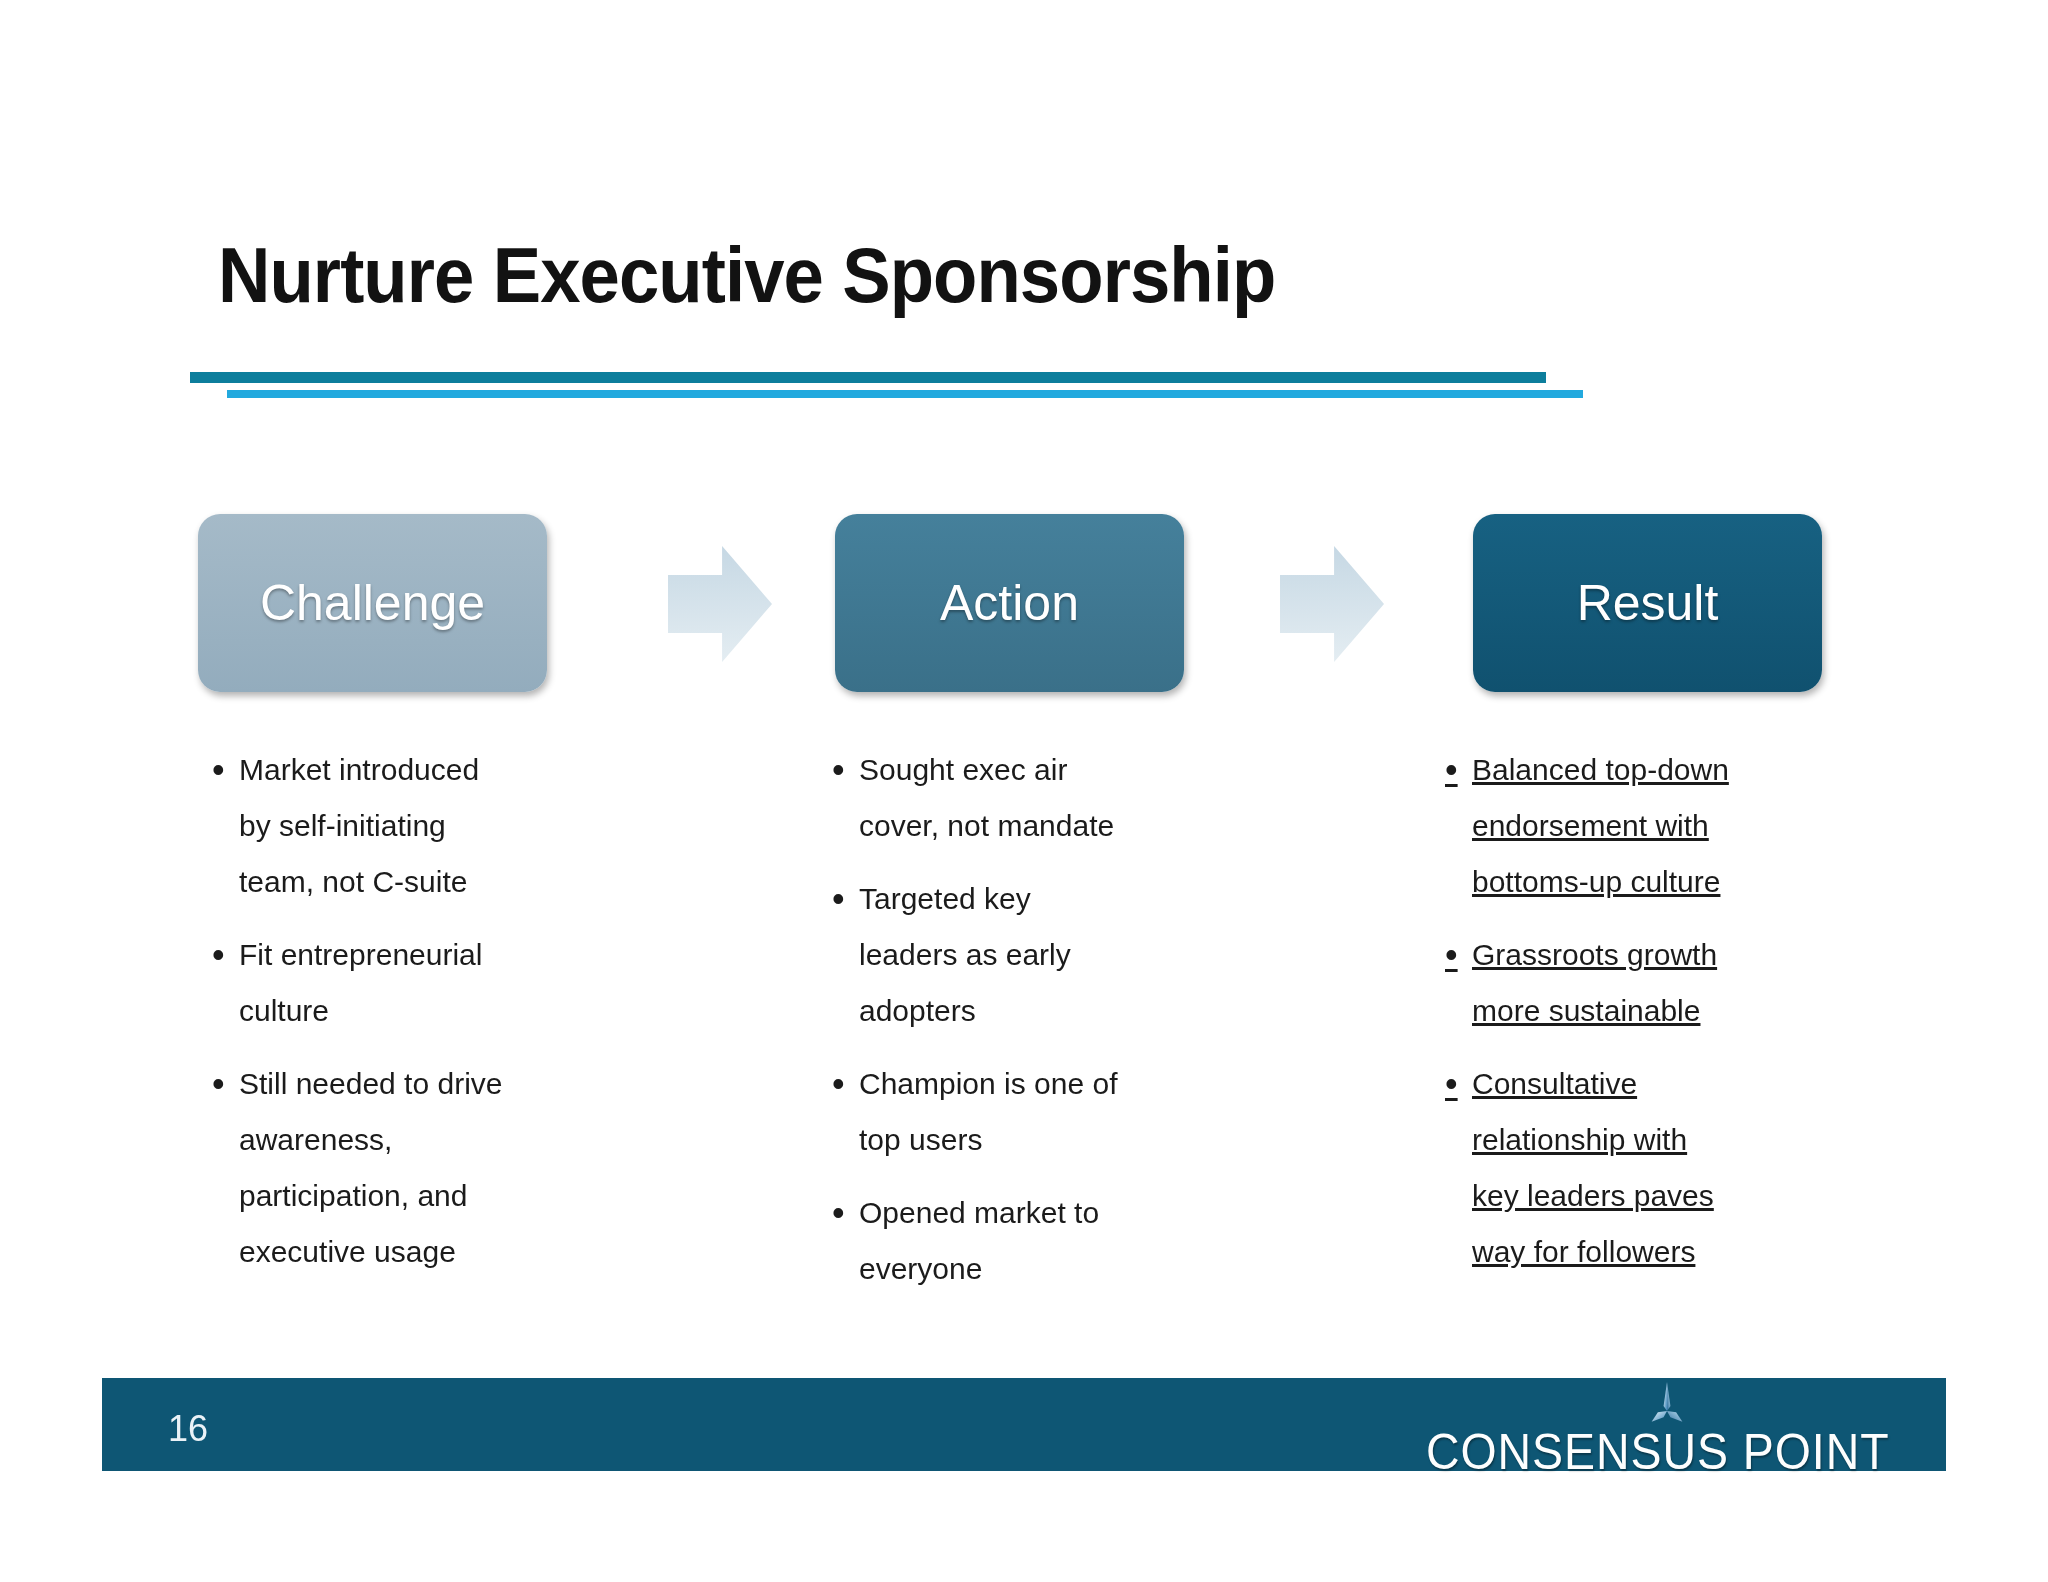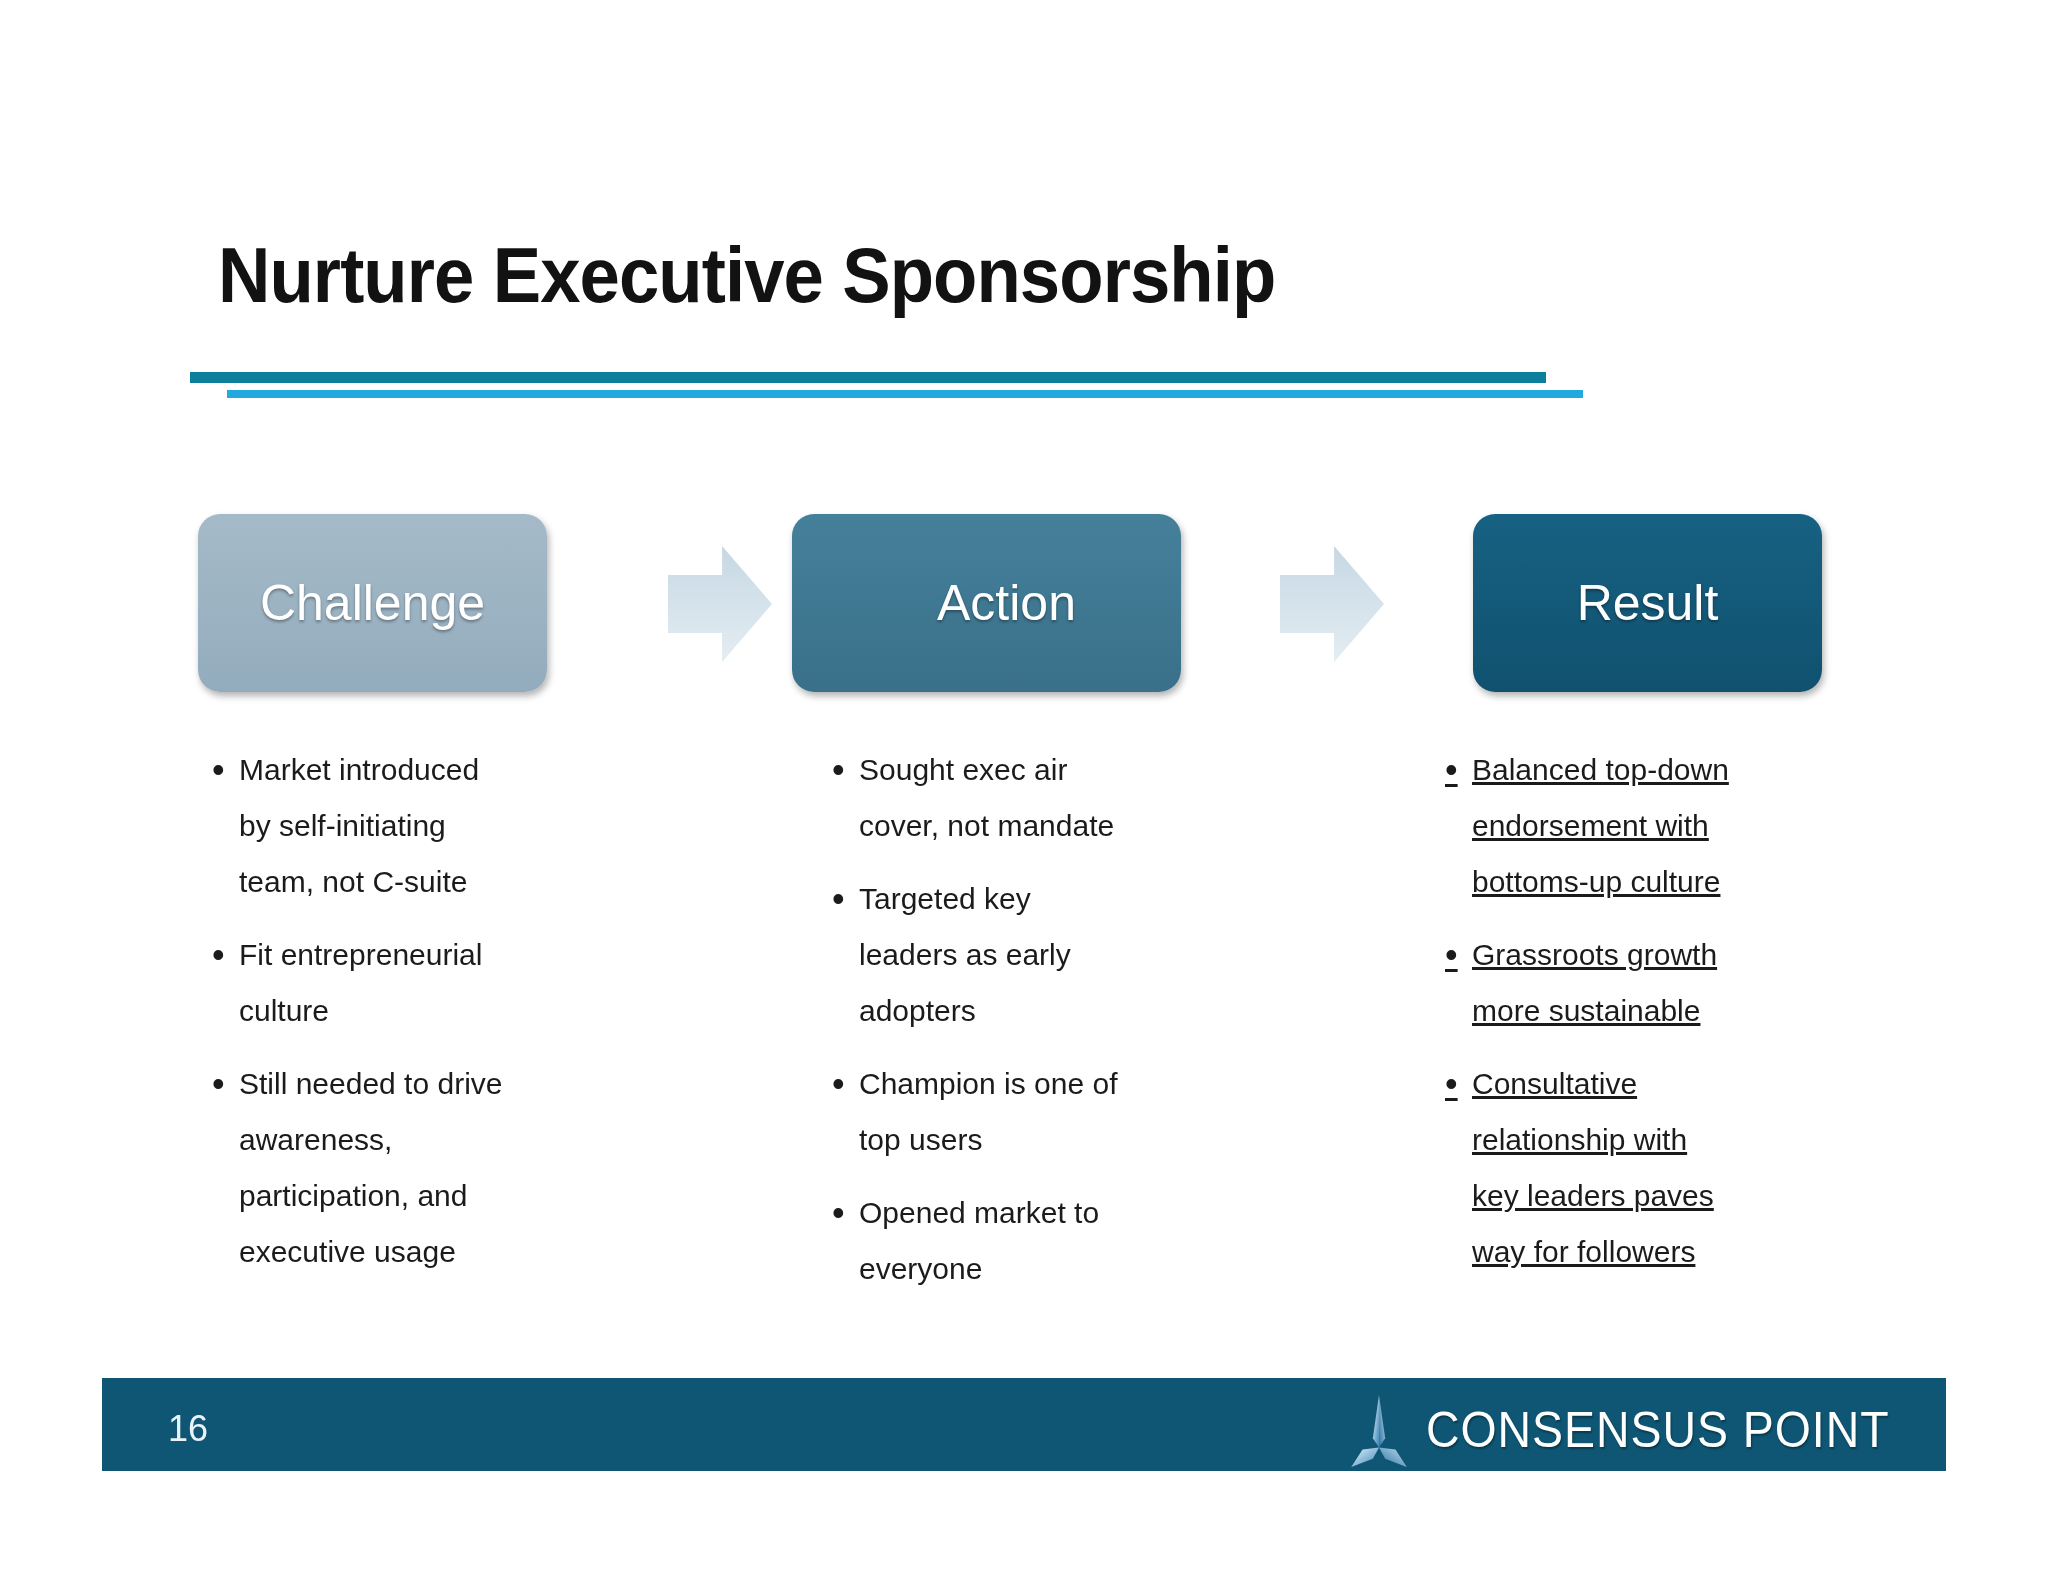--- a/index.html
+++ b/index.html
@@ -27,21 +27,21 @@
     position:absolute;top:514px;height:178px;width:349px;
     border-radius:22px;
     display:flex;align-items:center;justify-content:center;
     box-shadow:2px 4px 7px rgba(0,0,0,0.3);
   }
   .flow-box .label{
     font-size:50px;color:#ffffff;
     text-shadow:0 2px 3px rgba(0,0,0,0.35);
   }
   .box-challenge{left:198px;background:linear-gradient(180deg,#A5BAC8 0%,#93ACBD 100%);}
-  .box-action{left:792px;background:linear-gradient(180deg,#45809B 0%,#3A7089 100%);padding-left:40px;}
+  .box-action{left:835px;background:linear-gradient(180deg,#45809B 0%,#3A7089 100%);}
   .box-result{left:1473px;background:linear-gradient(180deg,#176182 0%,#10516F 100%);}
 
   .flow-arrow{
     position:absolute;top:546px;width:104px;height:116px;
     background:linear-gradient(180deg,#C6D8E4 0%,#E4EDF2 100%);
     clip-path:polygon(0% 25%,52% 25%,52% 0%,100% 50%,52% 100%,52% 75%,0% 75%);
     filter:drop-shadow(2px 3px 3px rgba(0,0,0,0.25));
   }
   .arrow-1{left:668px;}
   .arrow-2{left:1280px;}
@@ -66,21 +66,21 @@
   .footer{
     position:absolute;left:102px;top:1378px;width:1844px;height:93px;
     background:#0E5674;
   }
   .page-number{
     position:absolute;left:66px;top:30px;
     font-size:36px;color:#EAF2F7;
   }
   .logo{
     position:absolute;right:22px;top:0;height:103px;
-    display:flex;align-items:center;
+    display:flex;align-items:center;flex-direction:column;
   }
   .logo-mark{width:62px;height:74px;margin-right:16px;margin-top:4px;}
   .logo-text{
     font-size:50px;color:#FDFEFE;letter-spacing:1px;
     transform:scaleX(0.93);transform-origin:left center;
     white-space:nowrap;
     text-shadow:1px 2px 2px rgba(0,0,0,0.35);
   }
 </style>
 </head>

